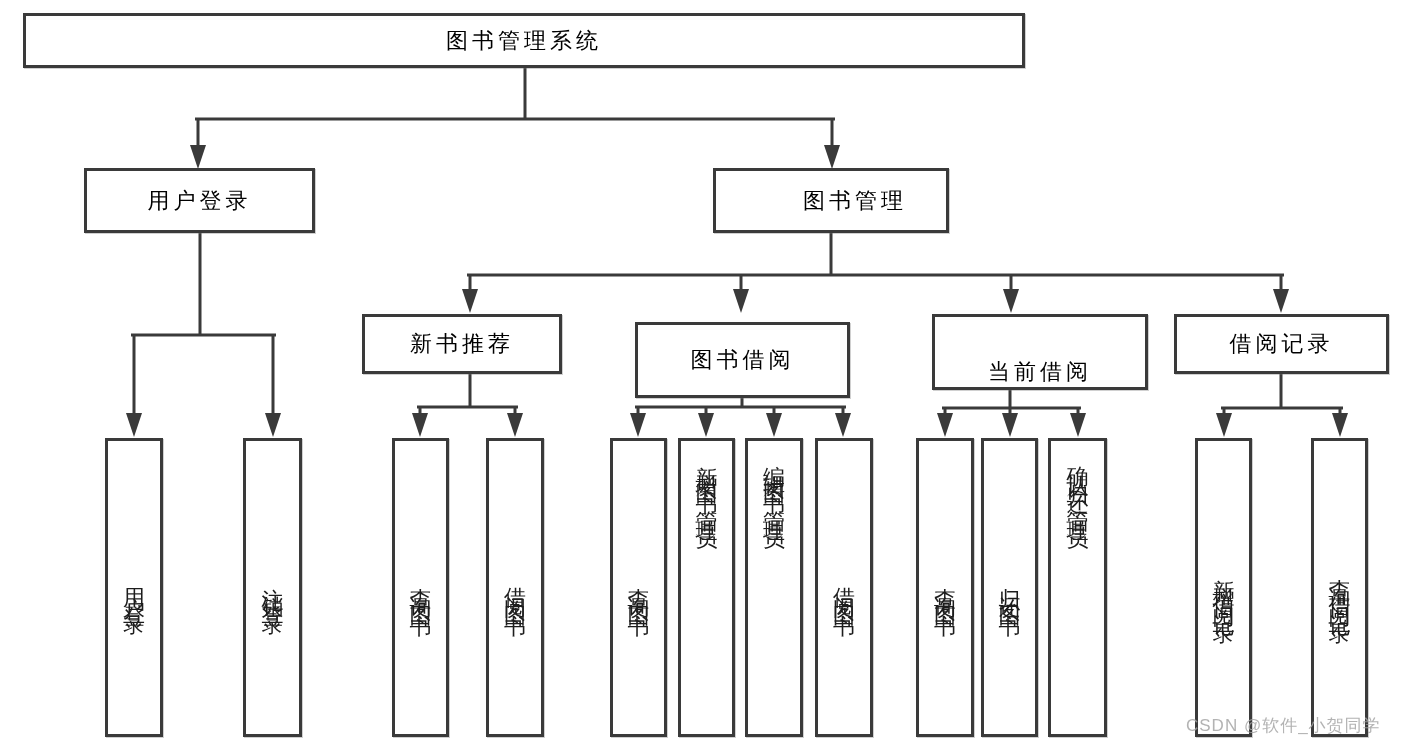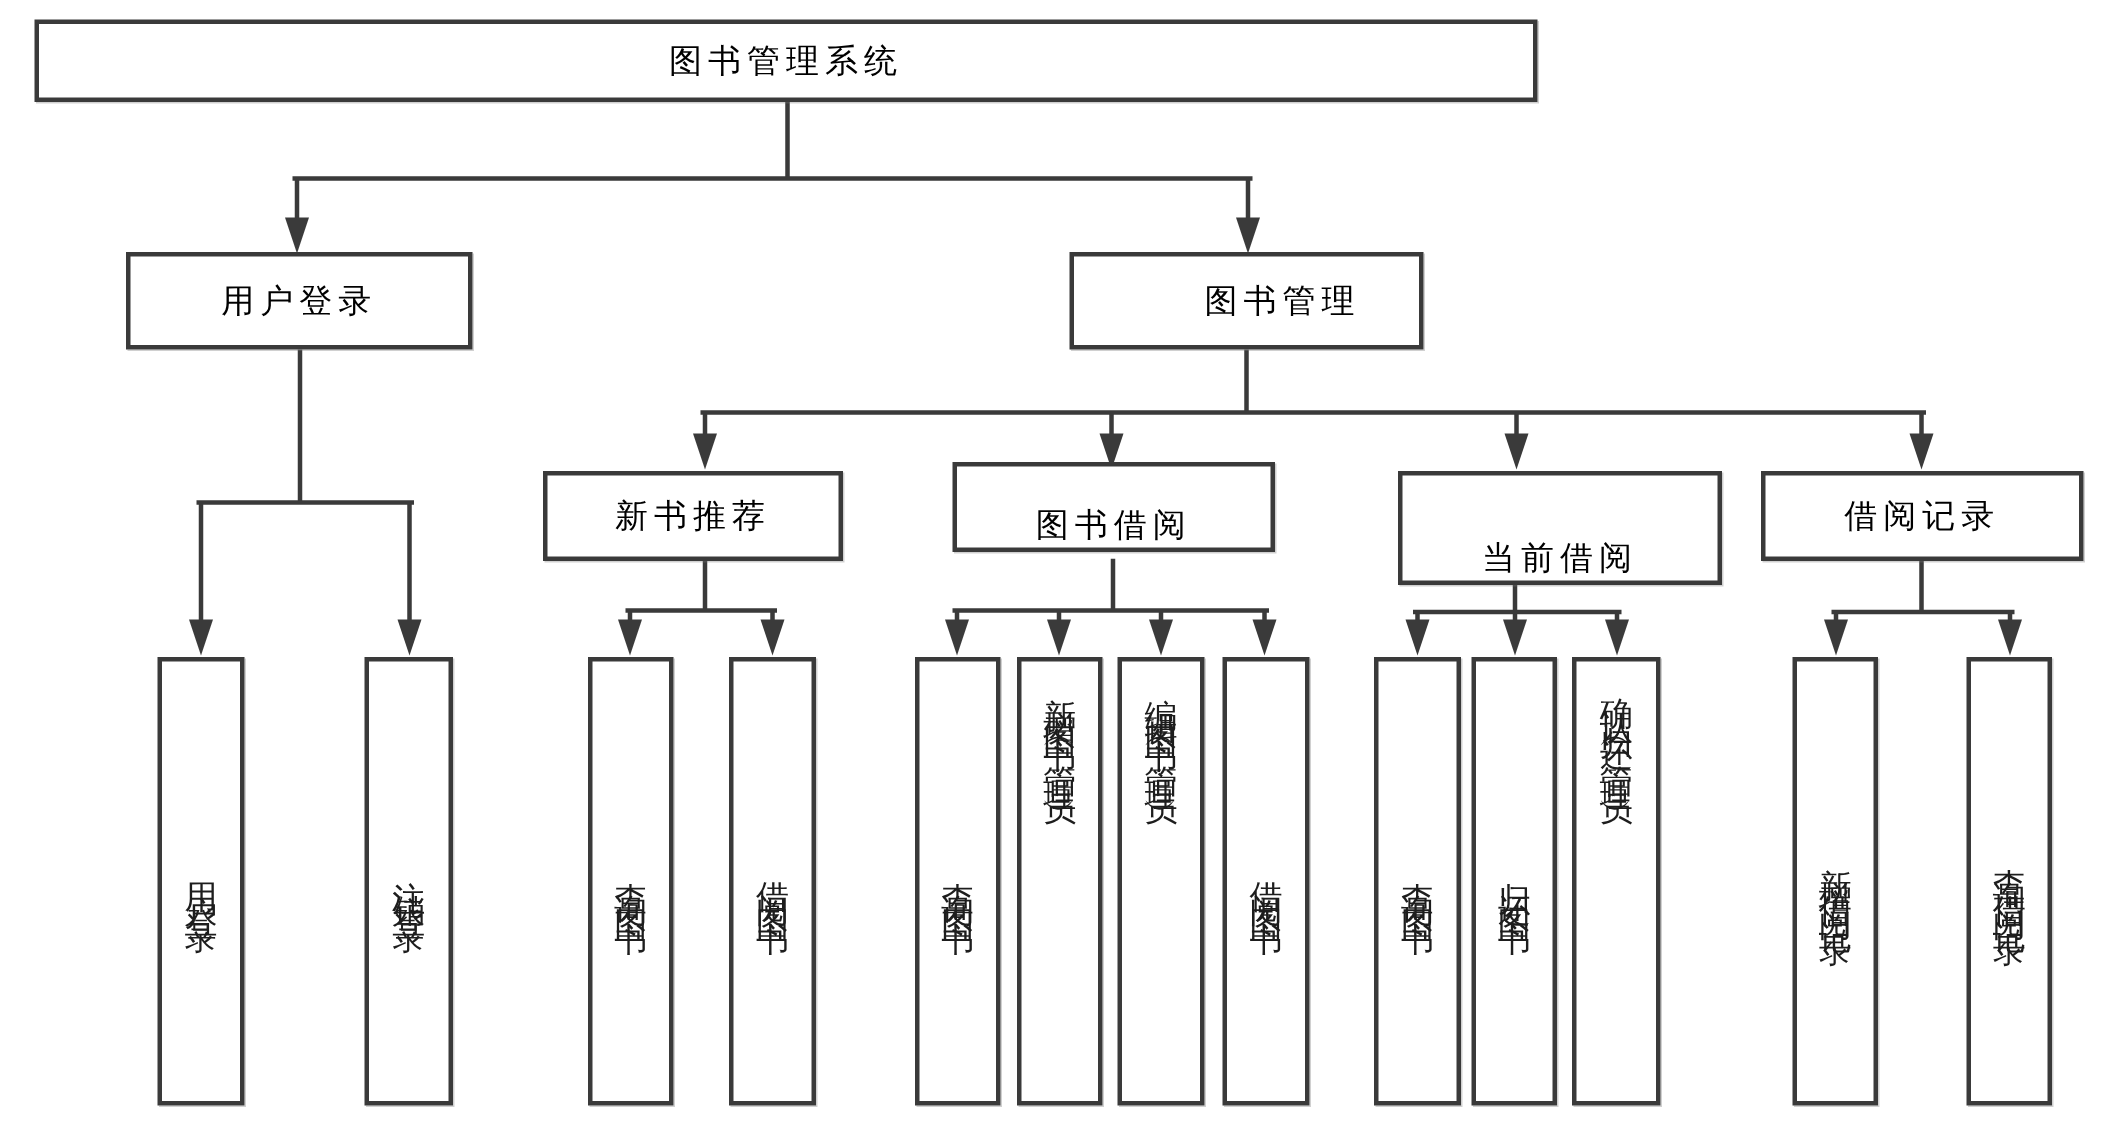--- a/index.html
+++ b/index.html
@@ -103,21 +103,21 @@
   <div class="box h" style="left:84px;top:168px;width:231px;height:65px;">
     <span>用户登录</span>
   </div>
   <div class="box h" style="left:713px;top:168px;width:236px;height:65px;padding-left:48px;">
     <span>图书管理</span>
   </div>
 
   <div class="box h" style="left:362px;top:314px;width:200px;height:60px;">
     <span>新书推荐</span>
   </div>
-  <div class="box h" style="left:635px;top:308px;width:215px;height:60px;align-items:flex-end;">
+  <div class="box h" style="left:635px;top:322px;width:215px;height:76px;">
     <span>图书借阅</span>
   </div>
   <div class="box h" style="left:932px;top:314px;width:216px;height:76px;align-items:flex-end;">
     <span>当前借阅</span>
   </div>
   <div class="box h" style="left:1174px;top:314px;width:215px;height:60px;">
     <span>借阅记录</span>
   </div>
 
   <div class="box v" style="left:105px;top:438px;width:58px;height:299px;">
@@ -157,14 +157,15 @@
     <span>确认归还（管理员）</span>
   </div>
 
   <div class="box v" style="left:1195px;top:438px;width:57px;height:299px;">
     <span>新增借阅记录</span>
   </div>
   <div class="box v" style="left:1311px;top:438px;width:57px;height:299px;">
     <span>查询借阅记录</span>
   </div>
 
+  <div class="watermark">CSDN @软件_小贺同学</div>
 
 </div>
 
 </body></html>

